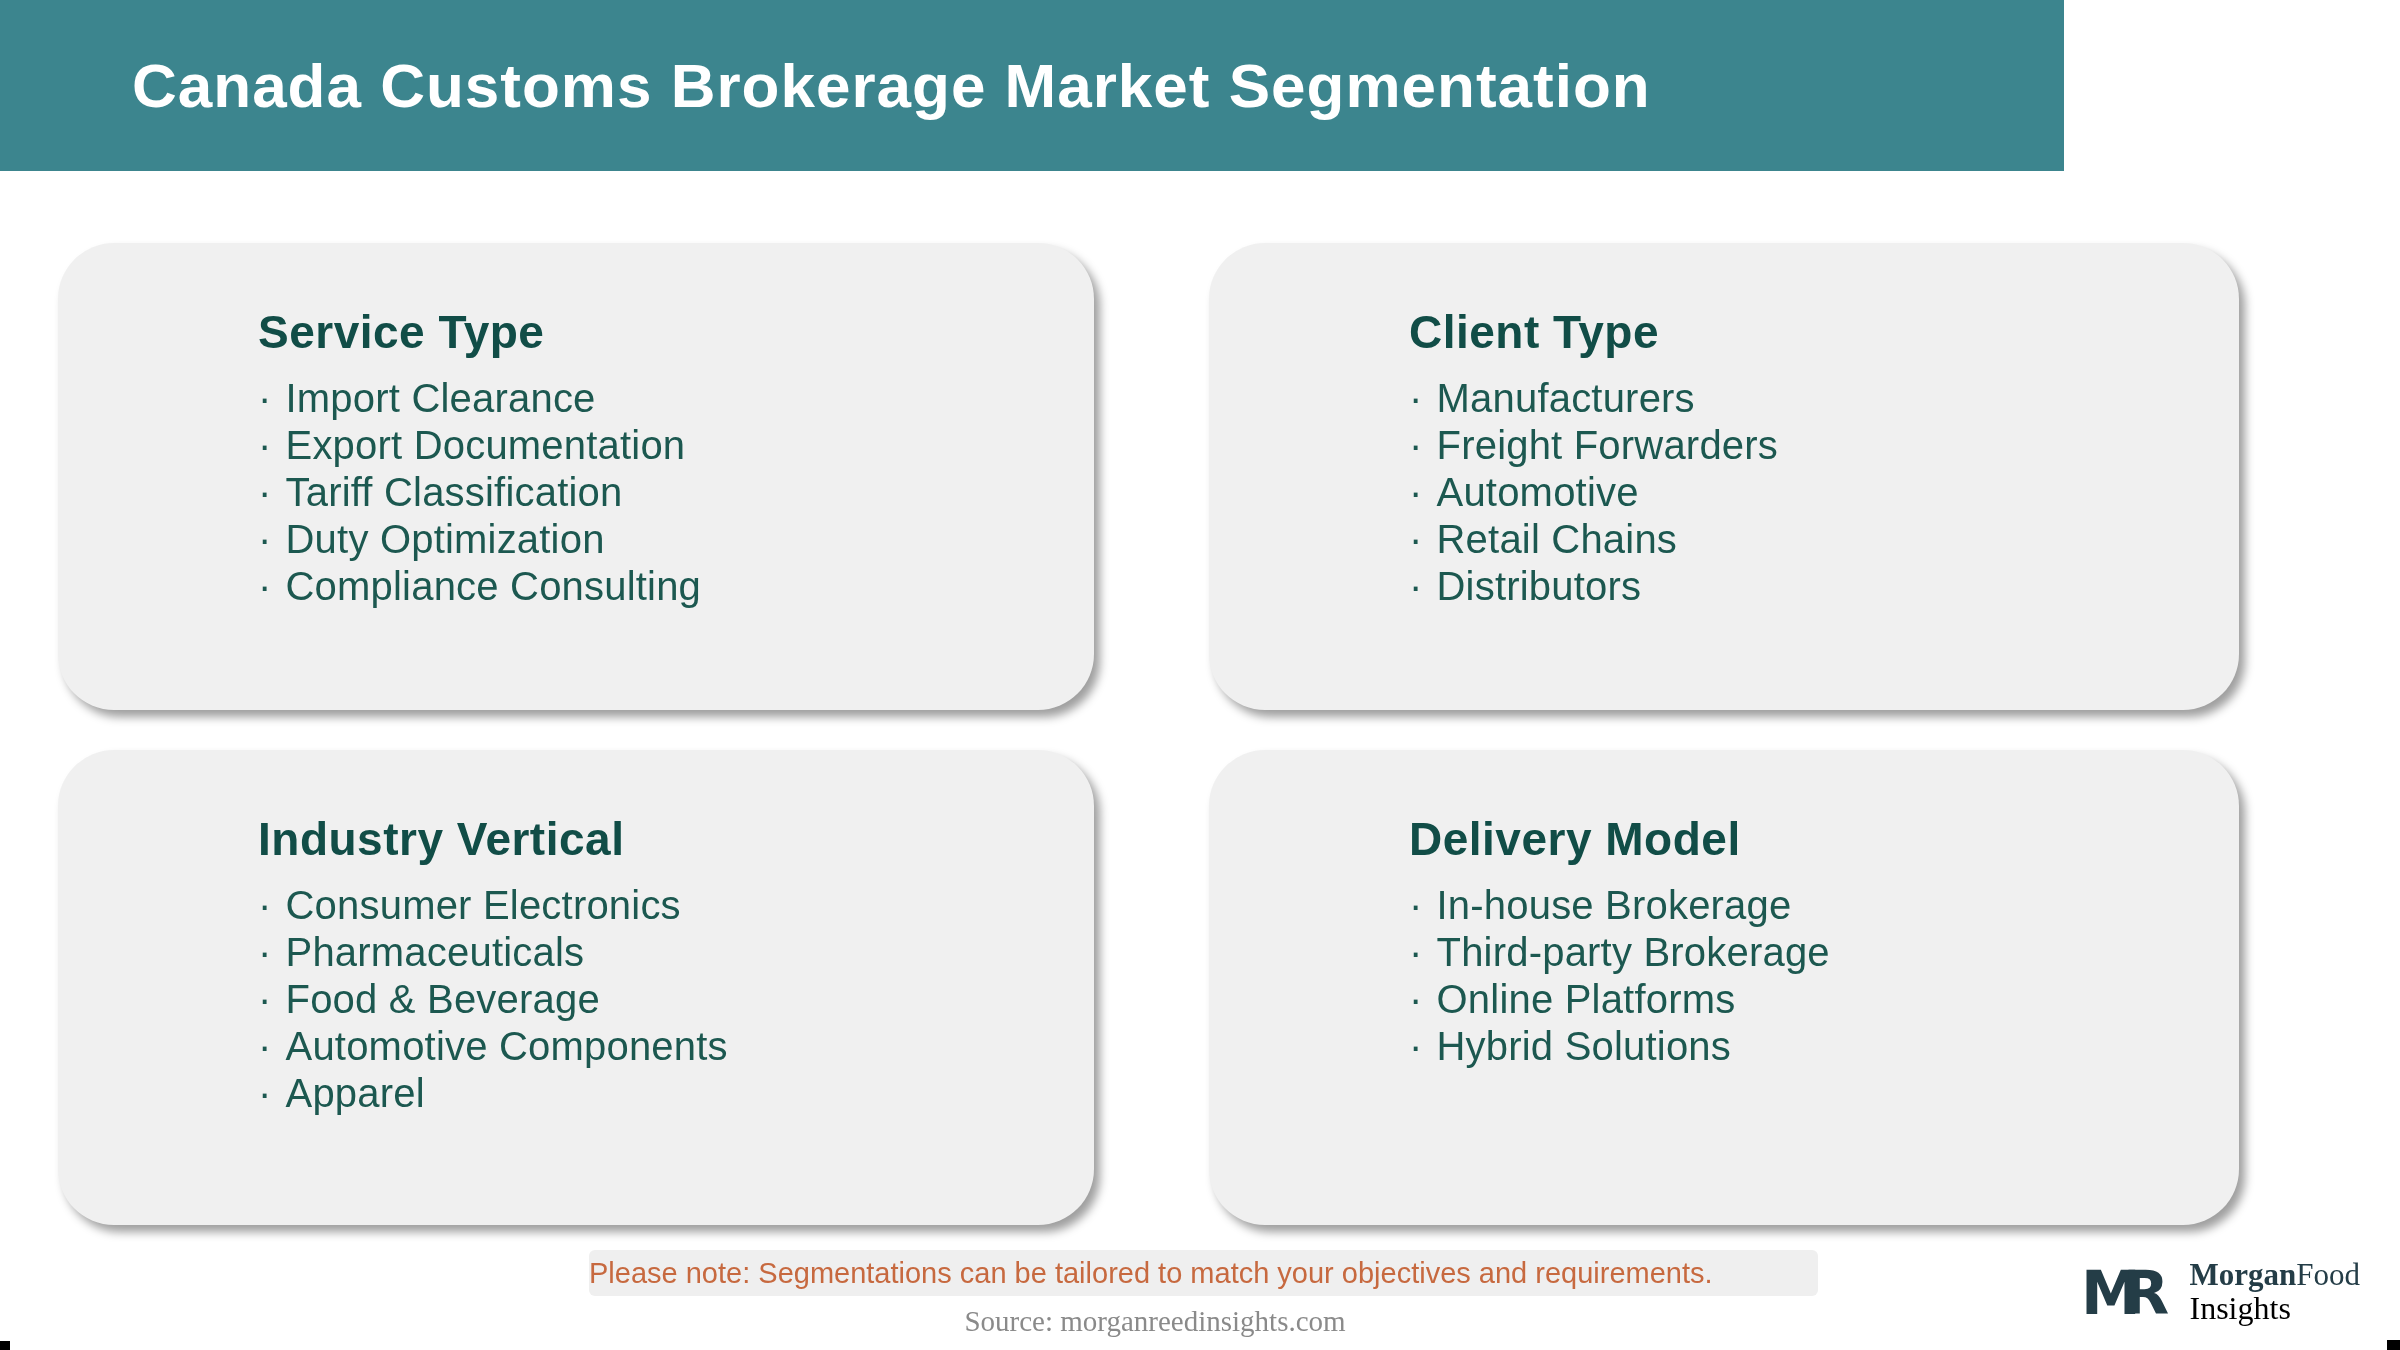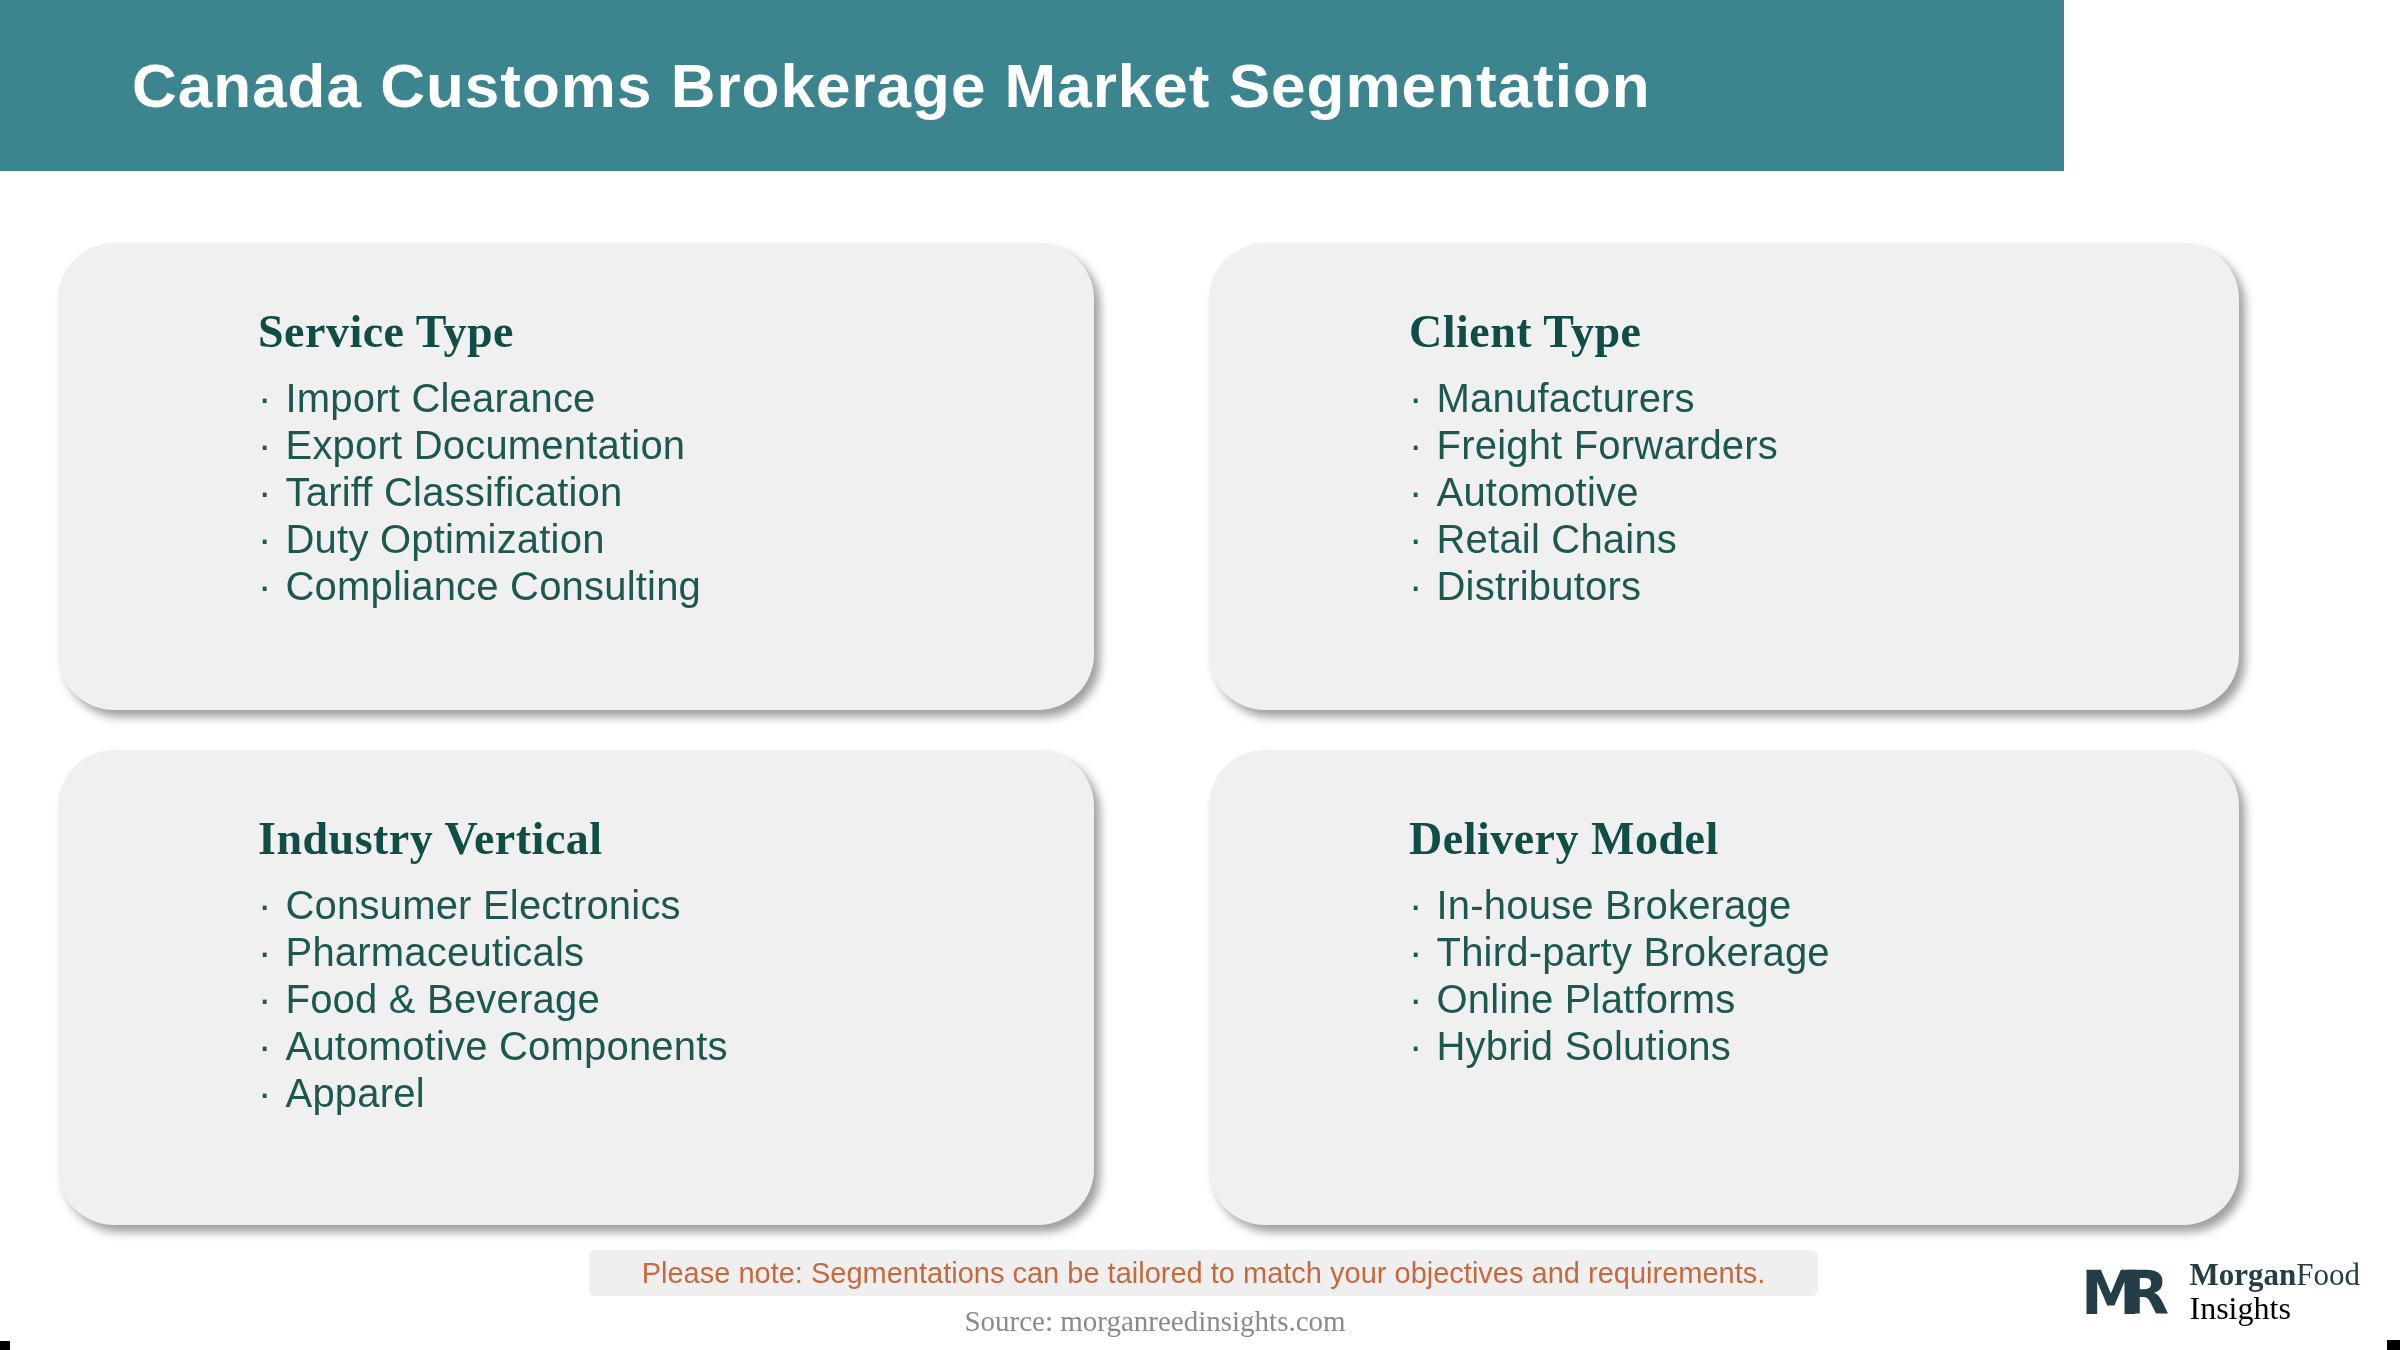--- a/index.html
+++ b/index.html
@@ -20,32 +20,32 @@
     position:absolute;background:#F0F0F0;border-radius:56px;
     box-shadow:6px 7px 10px rgba(0,0,0,0.38);
     box-sizing:border-box;padding:62px 50px 0 200px;
   }
   .card.c1{left:58px;top:243px;width:1036px;height:467px;}
   .card.c2{left:1209px;top:243px;width:1030px;height:467px;}
   .card.c3{left:58px;top:750px;width:1036px;height:475px;}
   .card.c4{left:1209px;top:750px;width:1030px;height:475px;}
   .card h2{
     margin:0 0 16px 0;font-size:46px;line-height:54px;font-weight:700;
-    color:#114D47;letter-spacing:0.5px;font-family:Liberation Serif, serif;
+    color:#114D47;letter-spacing:0.5px;
   }
   .card ul{list-style:none;margin:0;padding:0;}
   .card li{
     font-size:40px;line-height:47px;color:#1C5850;letter-spacing:0.2px;
   }
   .card li::before{content:"·";margin-right:14px;}
   
   .note{
     position:absolute;left:589px;top:1250px;width:1229px;height:46px;
     background:#EFEFEF;border-radius:6px;
-    display:flex;align-items:center;justify-content:center;
+    display:flex;align-items:center;
   }
   .note span{font-size:29px;color:#C7693F;}
   .source{
     position:absolute;top:1305px;left:1155px;transform:translateX(-50%);
     font-size:29px;color:#8A8A8A;white-space:nowrap;font-family:Liberation Serif, serif;
   }
   
   .logo{
     position:absolute;right:40px;bottom:24px;
     display:flex;align-items:center;gap:14px;

